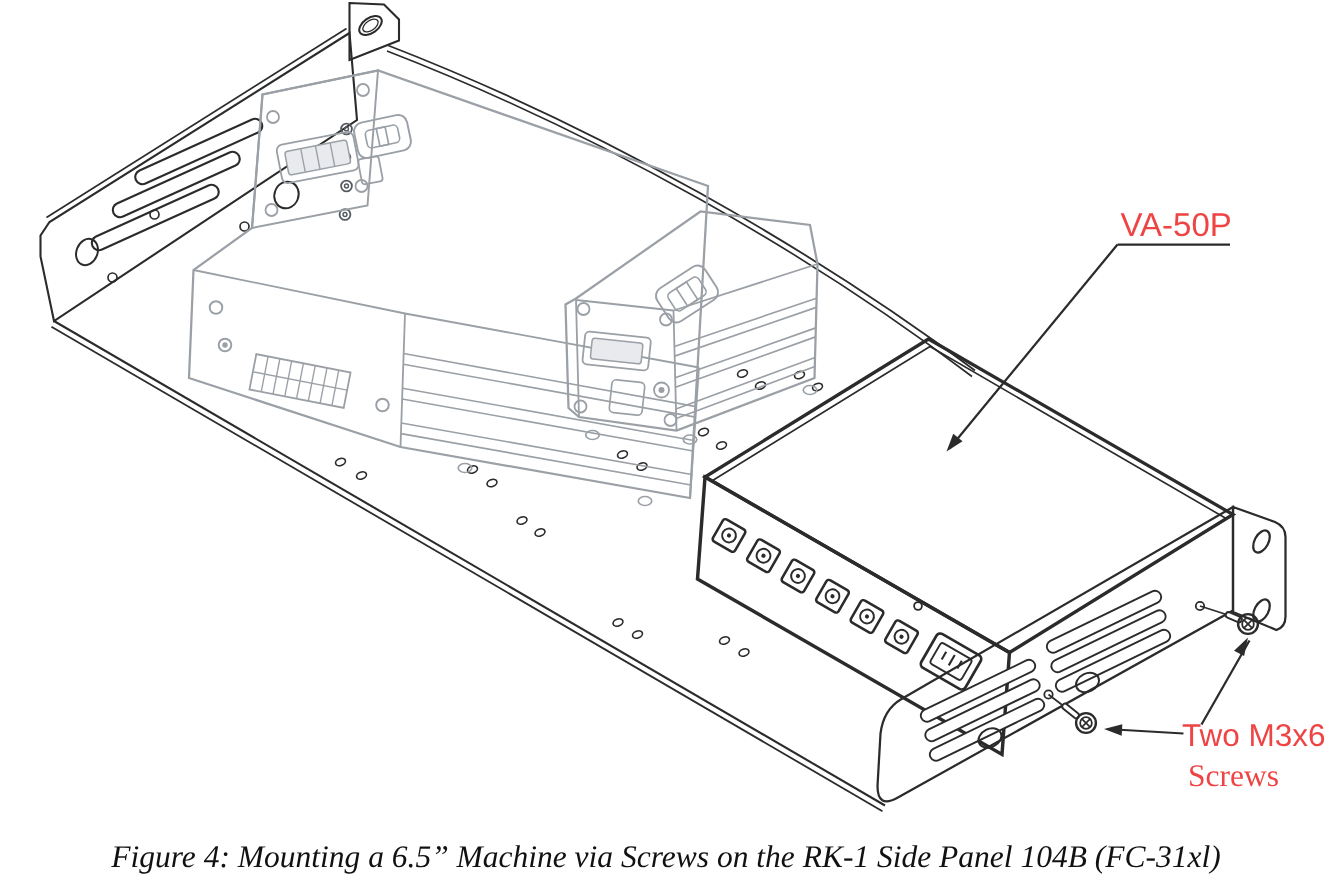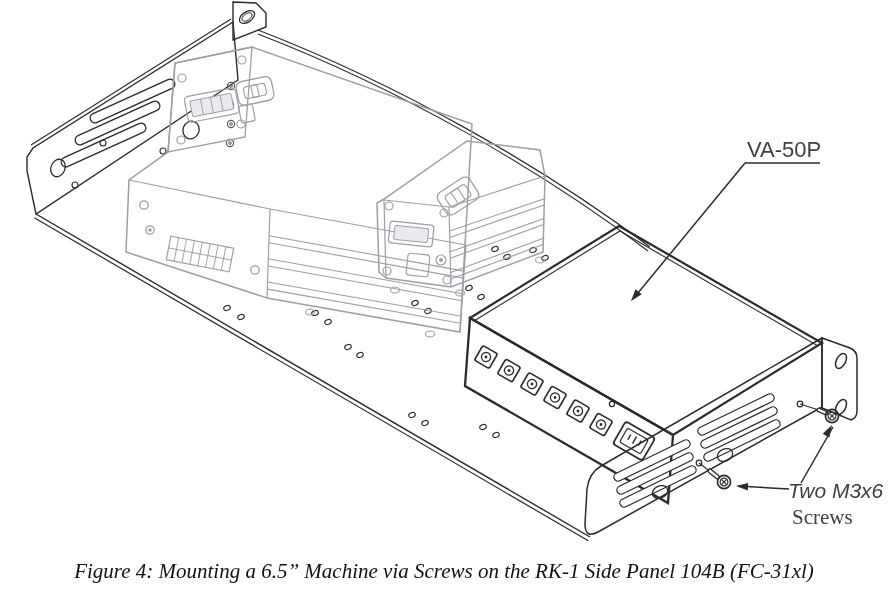--- a/index.html
+++ b/index.html
@@ -1,23 +1,23 @@
 <!DOCTYPE html>
 <html><head>
 <meta charset="utf-8">
 <style>
   html,body{margin:0;padding:0;background:#ffffff;}
   #stage{position:relative;width:888px;height:592px;background:#ffffff;overflow:hidden;
          font-family:"Liberation Sans",sans-serif;}
   #drawing{position:absolute;left:0;top:0;}
-  .callout{position:absolute;color:#404040;font-family:"Liberation Sans",sans-serif;
+  .callout{position:absolute;color:#ef4444;font-family:"Liberation Sans",sans-serif;
            font-size:22px;line-height:24px;white-space:nowrap;}
   .callout.small{font-size:21px;}
   #va-label{left:747px;top:138px;}
-  #screw-label-1{left:788px;top:479px;font-style:italic;}
+  #screw-label-1{left:788px;top:479px;}
   #screw-label-2{left:792px;top:505px;font-family:Liberation Serif, serif;}
   #caption{position:absolute;left:0;top:559px;width:888px;text-align:center;
            font-family:"Liberation Serif",serif;font-style:italic;font-size:21px;color:#111;}
   svg .dk{stroke:#2b2b2b;fill:none;}
   svg .gy{stroke:#9aa0a6;fill:none;}
 </style>
 </head>
 <body>
 
 <div id="stage">

